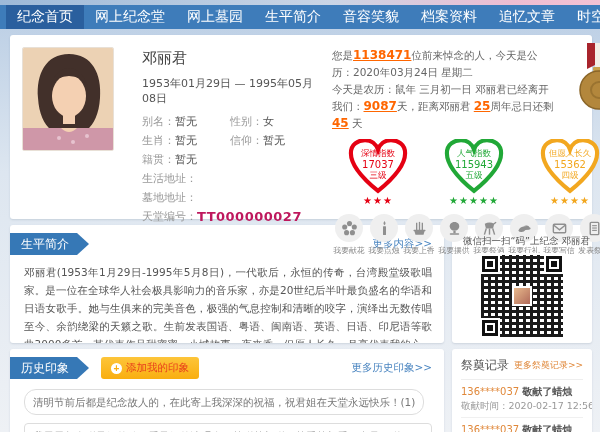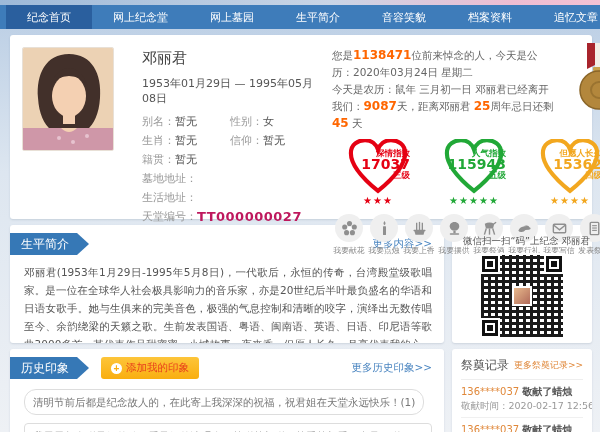--- a/index.html
+++ b/index.html
@@ -1,50 +1,50 @@
 <!DOCTYPE html>
 <html><head>
 <meta charset="utf-8">
 <style>
   * { margin:0; padding:0; box-sizing:border-box; }
   html,body { width:600px; height:432px; overflow:hidden; }
   body { font-family:"DejaVu Sans","Liberation Sans",sans-serif; font-size:11px; color:#555;
          background:linear-gradient(180deg,#b9cde4 0%,#dde6f0 40%,#eef1f5 100%); }
   .topstrip { height:5px; background:linear-gradient(90deg,#9db9d8 0%,#c9d5e6 55%,#eebdd2 85%,#f3c2d4 100%); }
   .nav { height:24px; background:#3e7cba; display:flex; align-items:stretch; padding-left:6px; }
-  .nav-item { color:#fff; font-size:11px; padding:0 21px; display:flex; align-items:center; cursor:pointer; white-space:nowrap; }
+  .nav-item { color:#fff; font-size:14px; padding:0 11px; display:flex; align-items:center; cursor:pointer; white-space:nowrap; }
   .nav-item.active { background:#2a5f9e; }
   .content { padding:6px 8px 0 10px; }
   .card { background:#fff; border-radius:3px; box-shadow:0 1px 2px rgba(80,100,130,.18); }
 
   
   .main-card { display:flex; padding:12px; height:184px; margin-bottom:6px; }
   .photo { width:92px; height:104px; border:1px solid #e8e0d6; flex:0 0 auto; overflow:hidden; border-radius:2px; }
   .info { margin-left:28px; width:178px; flex:0 0 auto; }
   .p-name { font-size:15px; color:#444; margin:2px 0 8px; }
   .p-dates { font-size:11px; color:#555; margin-bottom:9px; }
   .frow { display:flex; margin-bottom:6px; line-height:13px;text-align:right; }
   .fl { color:#999; white-space:nowrap; }
   .fv { color:#555; white-space:nowrap; }
   .fcol { width:88px; display:flex; }
   .heaven-id { color:#be185d; font-weight:bold; font-size:13px; letter-spacing:.5px; }
   .url { color:#555; font-size:10px; }
 
   .right-col { flex:1; margin-left:12px; position:relative; }
   .stats { width:226px; color:#666; line-height:17px; font-size:10.5px; }
-  .hl { color:#f60; font-weight:bold; font-size:12px; }
+  .hl { color:#f60; font-weight:bold; font-size:12px;text-decoration:underline; }
   .medal { position:absolute; right:2px; top:-4px; }
 
   .hearts { display:flex; margin:7px 0 0 2px; }
   .heart-block { width:88px; text-align:center; margin-right:8px; }
   .heart-wrap { position:relative; width:64px; height:56px; margin:0 auto; }
   .heart-wrap svg { width:64px; height:56px; display:block; }
-  .heart-text { position:absolute; top:9px; left:0; right:0; text-align:right; line-height:11px;font-weight:bold; }
+  .heart-text { position:absolute; top:9px; left:0; right:0; text-align:center; line-height:11px; }
   .heart-text .hlab { font-size:8.5px; }
-  .heart-text .hval { font-size:14px; }
+  .heart-text .hval { font-size:10px; }
   .heart-text .hlev { font-size:8.5px; }
   .stars { font-size:10px; letter-spacing:1px; line-height:12px; }
   .c-red { color:#e50113; } .c-green { color:#21a837; } .c-gold { color:#f2a71f; }
 
   .actions { display:flex; margin-top:7px; }
   .action { width:34px; margin-right:1px; text-align:center; cursor:pointer; }
   .action .circ { width:28px; height:28px; border-radius:50%; background:#efefef; margin:0 auto 3px; display:flex; align-items:center; justify-content:center; }
   .action .alab { font-size:8.5px; color:#888; white-space:nowrap; transform:scale(.92); }
 
   
@@ -153,25 +153,25 @@
         <span class="fcol">
             <span class="fl">信仰：</span>
             <span class="fv">暂无</span>
           </span>
       </div>
       <div class="frow">
           <span class="fl">籍贯：</span>
           <span class="fv">暂无</span>
         </div>
       <div class="frow">
+          <span class="fl">生活地址：</span>
+          <span class="fv"></span>
+        </div>
+      <div class="frow">
           <span class="fl">墓地地址：</span>
-          <span class="fv"></span>
-        </div>
-      <div class="frow">
-          <span class="fl">生活地址：</span>
           <span class="fv"></span>
         </div>
       <div class="frow">
           <span class="fl">天堂编号：</span>
           <span class="fv heaven-id">TT000000027</span>
         </div>
       <div class="frow">
           <span class="fl" style="font-size:10px">网址：</span>
           <span class="fv url">http://www.5201000.com/TT000000027</span>
         </div>

